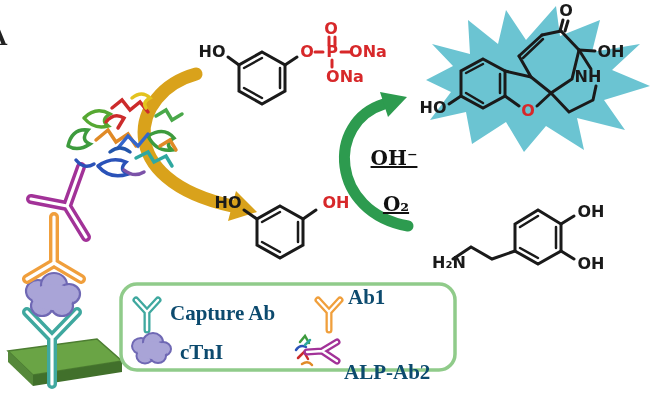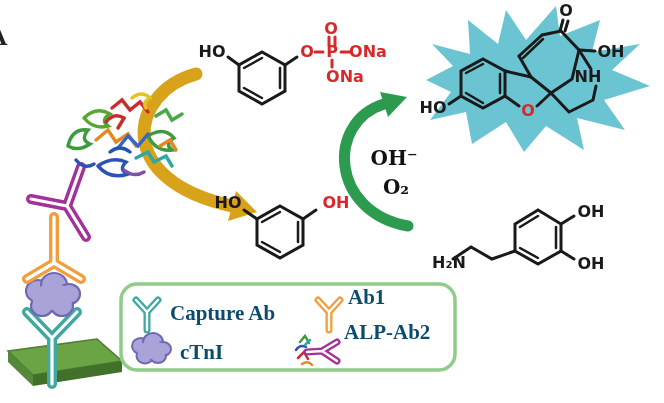--- a/index.html
+++ b/index.html
@@ -11,21 +11,21 @@
   .scene svg { position:absolute; left:0; top:0; }
   .lbl {
     position:absolute; transform:translate(-50%,-50%);
     font:bold 16px "DejaVu Sans", sans-serif;
     color:var(--c-bond); white-space:nowrap; line-height:1;
   }
   .lbl.red { color:var(--c-red); }
   .serifLbl {
     position:absolute; transform:translate(-50%,-50%);
     font:bold 20px "DejaVu Serif","Liberation Serif",serif;
-    color:#111; white-space:nowrap; line-height:1;
+    color:#111; white-space:nowrap; line-height:1;text-decoration:underline;
   }
   .legendTxt {
     position:absolute; transform:translate(0,-50%);
     font:bold 21px "Liberation Serif","DejaVu Serif",serif;
     color:#0c4a6e; white-space:nowrap; line-height:1;
   }
   .panelLbl {
     position:absolute; left:-10px; top:26px;
     font:bold 22px "DejaVu Serif",serif; color:#222; line-height:1;
   }
@@ -196,30 +196,30 @@
   <div class="lbl red" style="left:307px;top:52px">O</div>
   <div class="lbl red" style="left:332px;top:52px">P</div>
   <div class="lbl red" style="left:331px;top:29px">O</div>
   <div class="lbl red" style="left:368px;top:52px">ONa</div>
   <div class="lbl red" style="left:345px;top:77px">ONa</div>
 
   <div class="lbl" style="left:228px;top:203px">HO</div>
   <div class="lbl red" style="left:336px;top:203px">OH</div>
 
   <div class="serifLbl" style="left:394px;top:158px">OH⁻</div>
-  <div class="serifLbl" style="left:396px;top:187px">O₂</div>
+  <div class="serifLbl" style="left:396px;top:204px">O₂</div>
 
   <div class="lbl" style="left:566px;top:11px">O</div>
   <div class="lbl" style="left:611px;top:52px">OH</div>
   <div class="lbl" style="left:588px;top:77px">NH</div>
   <div class="lbl red" style="left:528px;top:111px">O</div>
   <div class="lbl" style="left:433px;top:108px">HO</div>
 
   <div class="lbl" style="left:449px;top:263px">H₂N</div>
   <div class="lbl" style="left:591px;top:212px">OH</div>
   <div class="lbl" style="left:591px;top:264px">OH</div>
 
   <div class="legendTxt" style="left:170px;top:313px">Capture Ab</div>
   <div class="legendTxt" style="left:348px;top:297px">Ab1</div>
   <div class="legendTxt" style="left:180px;top:352px">cTnI</div>
-  <div class="legendTxt" style="left:344px;top:332px">ALP-Ab2</div>
+  <div class="legendTxt" style="left:344px;top:372px">ALP-Ab2</div>
 
 </div>
 
 </body></html>

